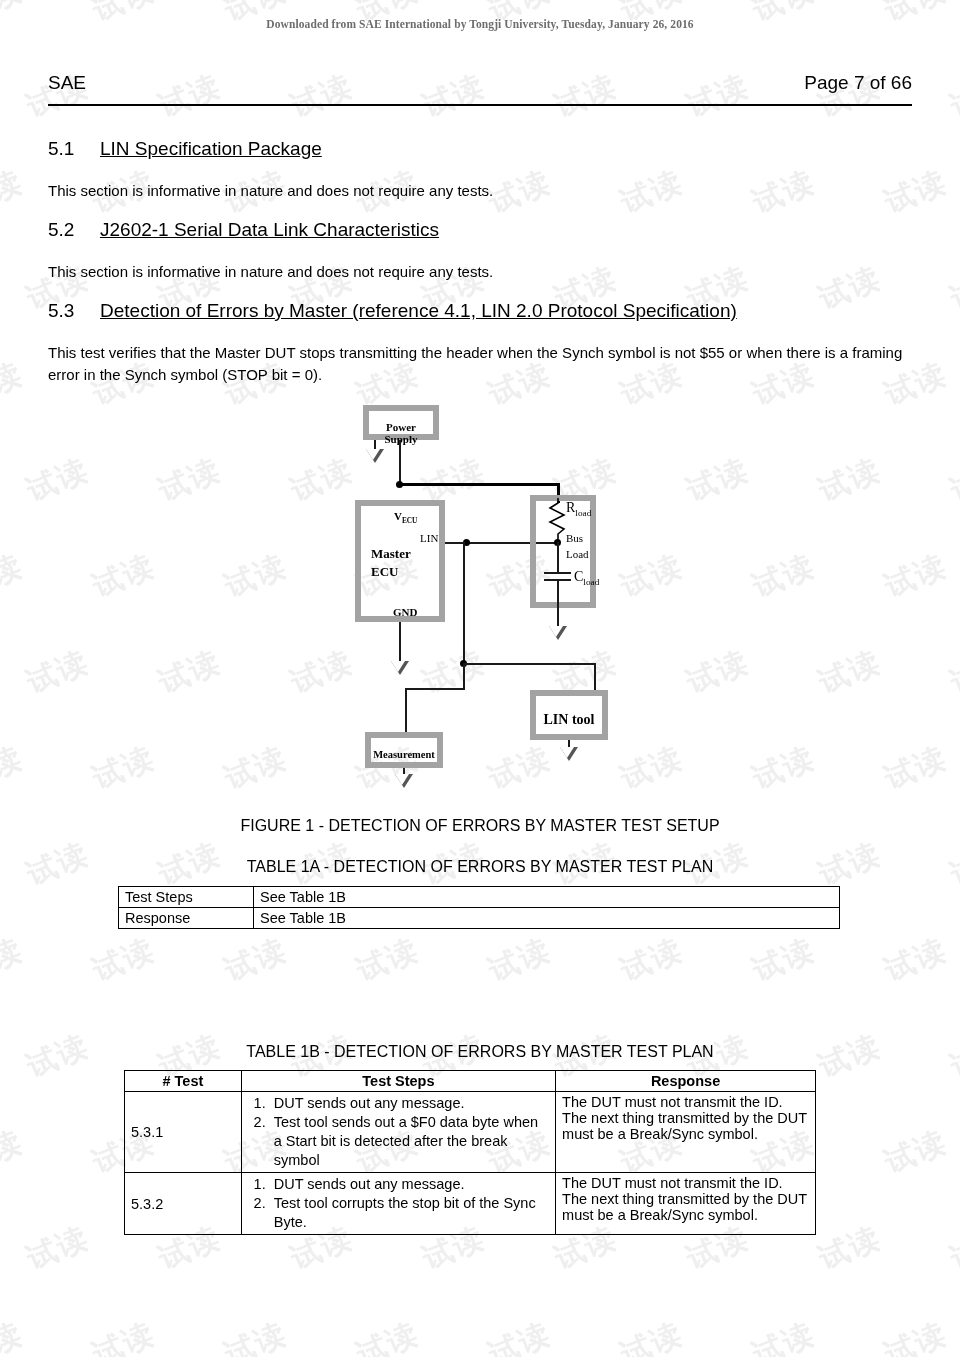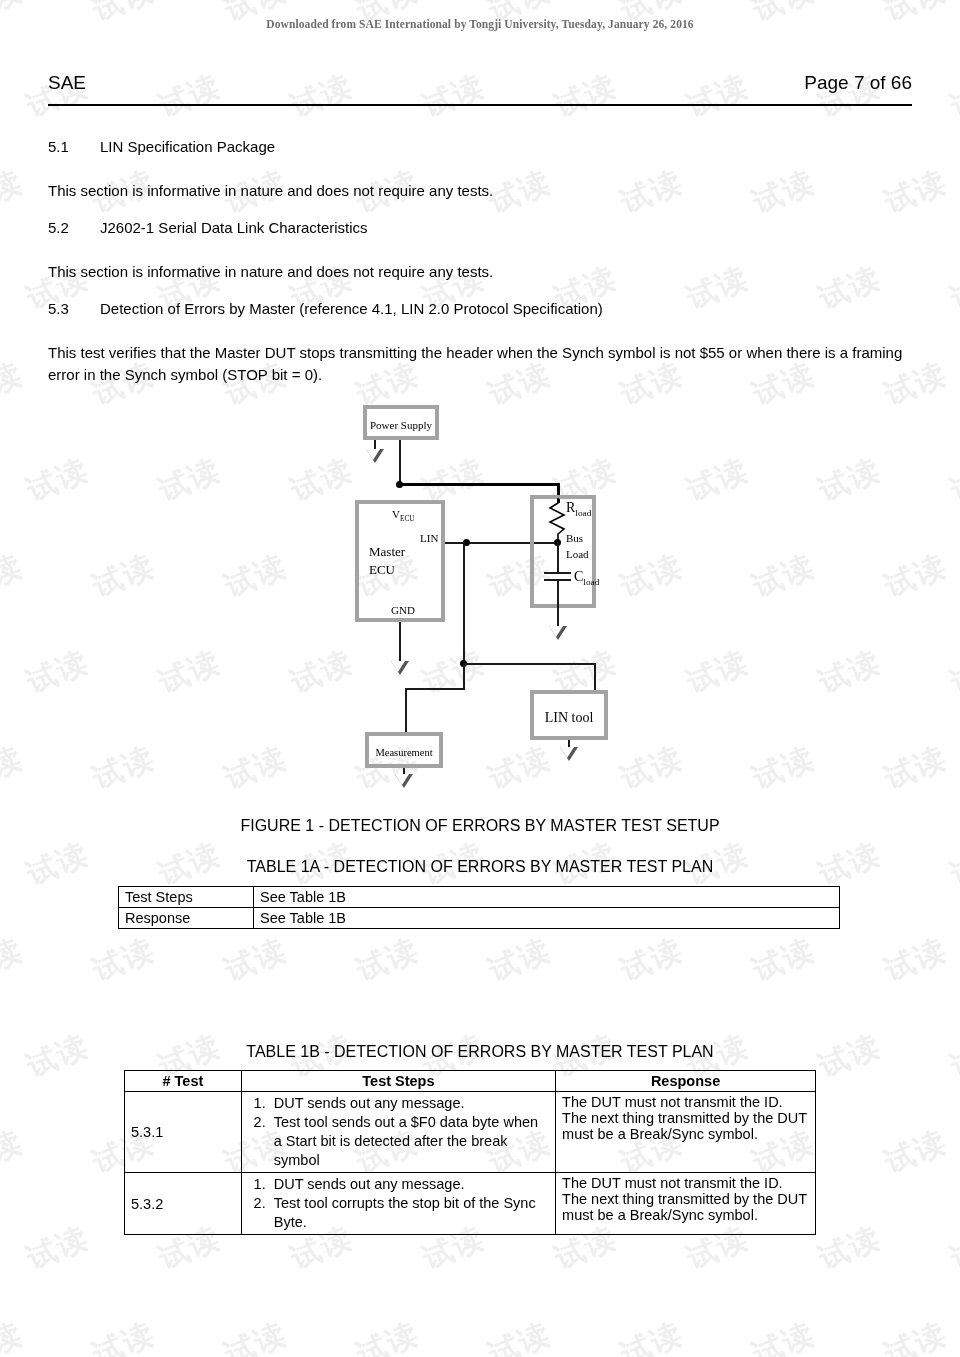--- a/index.html
+++ b/index.html
@@ -70,43 +70,45 @@
     width: 864px; text-align: center;
     font-size: 19px;
   }
   #page-header .hdr-right {
     position: absolute; right: 0; top: 0;
     font-size: 19px;
   }
   
   .sec-head {
     position: absolute;
-    font-size: 15px;
+    font-size: 19px;
     white-space: nowrap;
+    text-decoration: underline;
   }
   .sec-num {
     display: inline-block;
     width: 52px;
   }
   .para {
     position: absolute;
     font-size: 15px;
     line-height: 22px;
   }
   
   #figure-area {
     position: absolute;
     left: 0; top: 392px;
     width: 960px; height: 410px;
   }
   .dbox {
     position: absolute;
-    border: 4px solid #a3a3a3;
+    border: 6px solid #a3a3a3;
     background: transparent;
     box-sizing: border-box;
+    font-weight: bold;
   }
   .dbox-label {
     position: absolute;
     width: 100%;
     text-align: center;
     font-family: "Liberation Serif", serif;
   }
   .wire {
     position: absolute;
     background: #1a1a1a;

